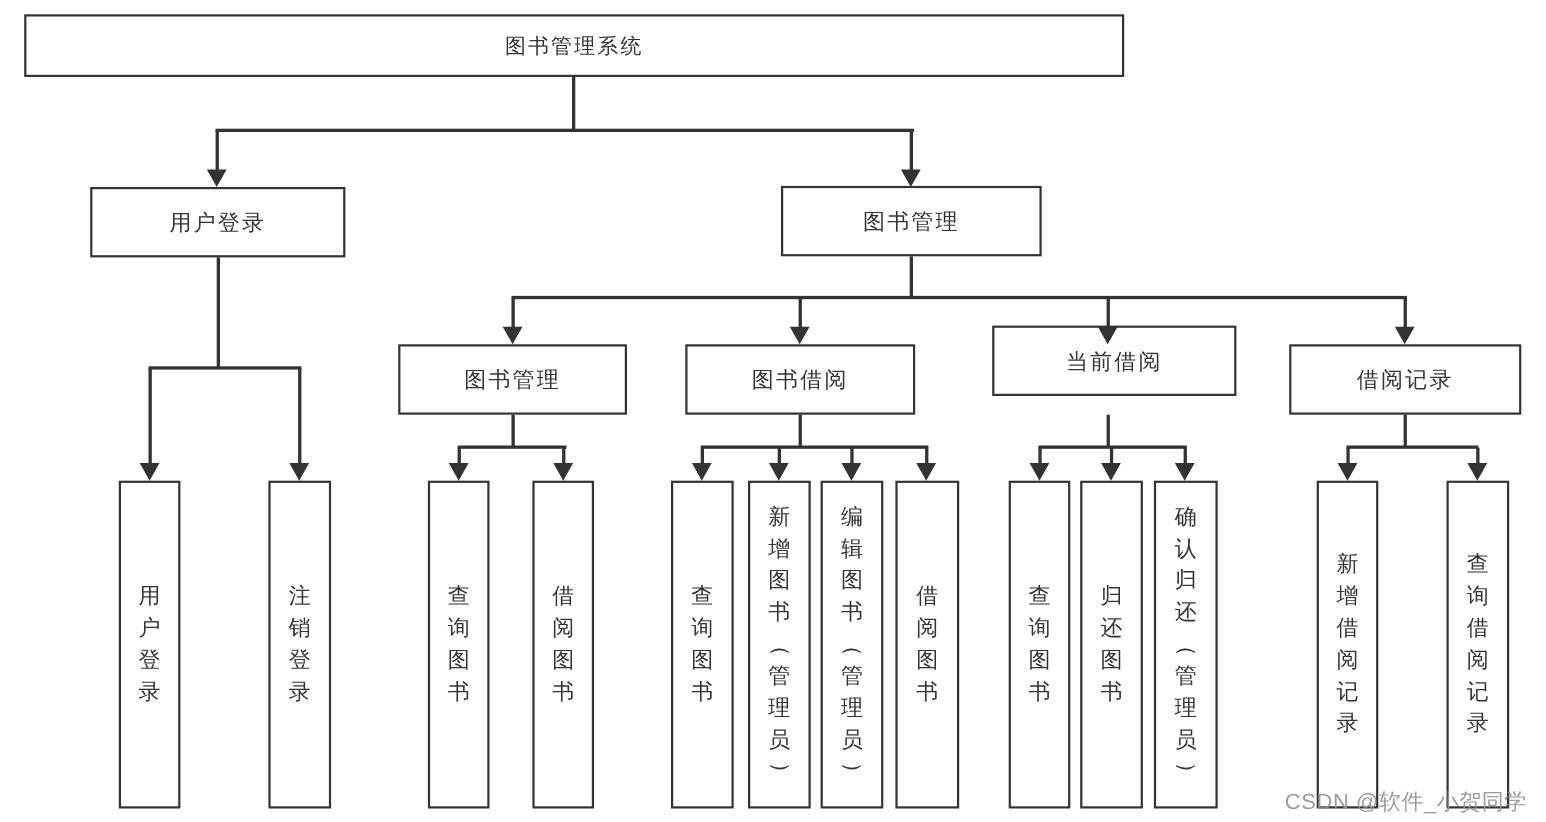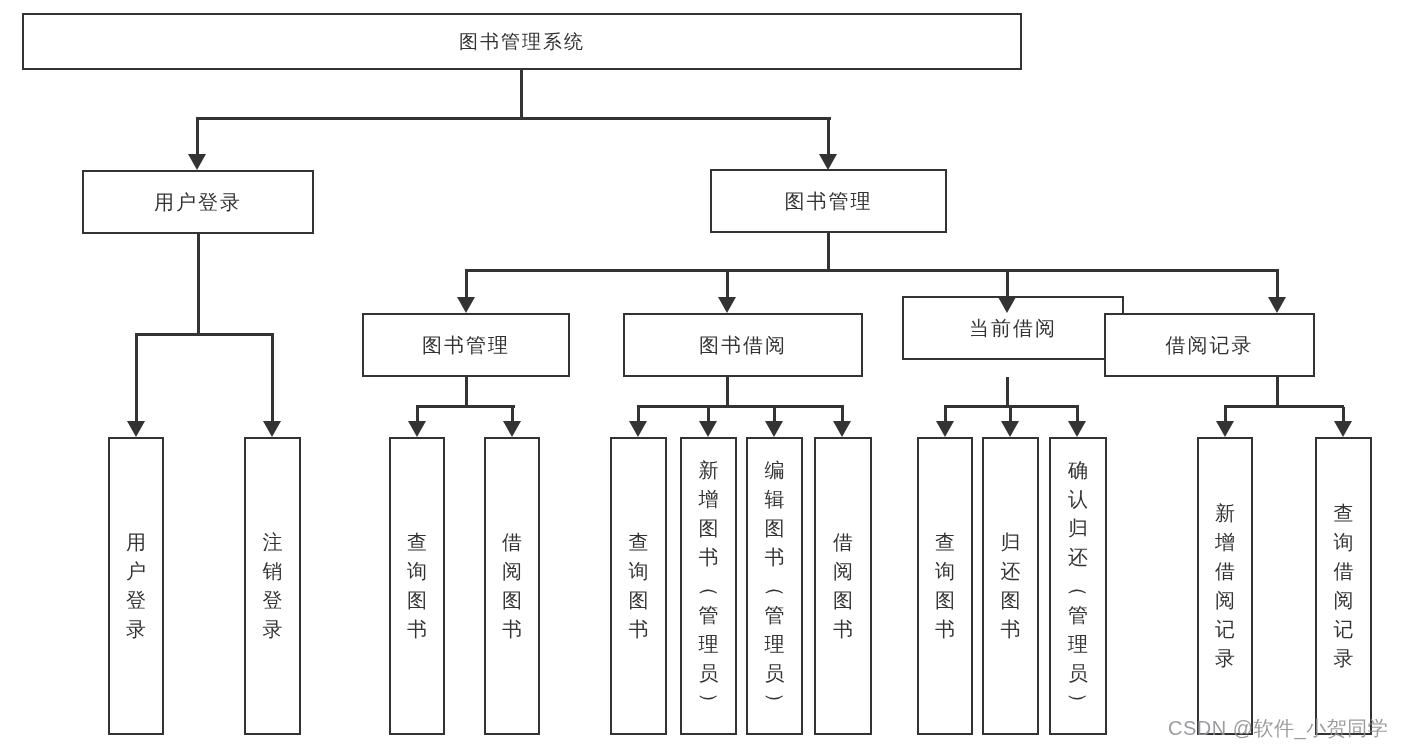--- a/index.html
+++ b/index.html
@@ -39,29 +39,29 @@
   </div>
 
   <div class="box" style="left:710px;top:169px;width:237px;height:64px;">
     <span class="hlabel">图书管理</span>
   </div>
 
   <div class="box" style="left:362px;top:313px;width:208px;height:64px;">
     <span class="hlabel">图书管理</span>
   </div>
 
-  <div class="box" style="left:623px;top:313px;width:240px;height:64px;">
+  <div class="box" style="left:623px;top:313px;width:209px;height:64px;">
     <span class="hlabel">图书借阅</span>
   </div>
 
   <div class="box" style="left:902px;top:296px;width:222px;height:64px;">
     <span class="hlabel">当前借阅</span>
   </div>
 
-  <div class="box" style="left:1104px;top:313px;width:211px;height:64px;">
+  <div class="box" style="left:1172px;top:313px;width:211px;height:64px;">
     <span class="hlabel">借阅记录</span>
   </div>
 
   <div class="box vbox" style="left:108px;top:437px;width:56px;height:298px;">
     <div class="vtext">
         <div class="vchar">用</div>
         <div class="vchar">户</div>
         <div class="vchar">登</div>
         <div class="vchar">录</div>
       </div>

